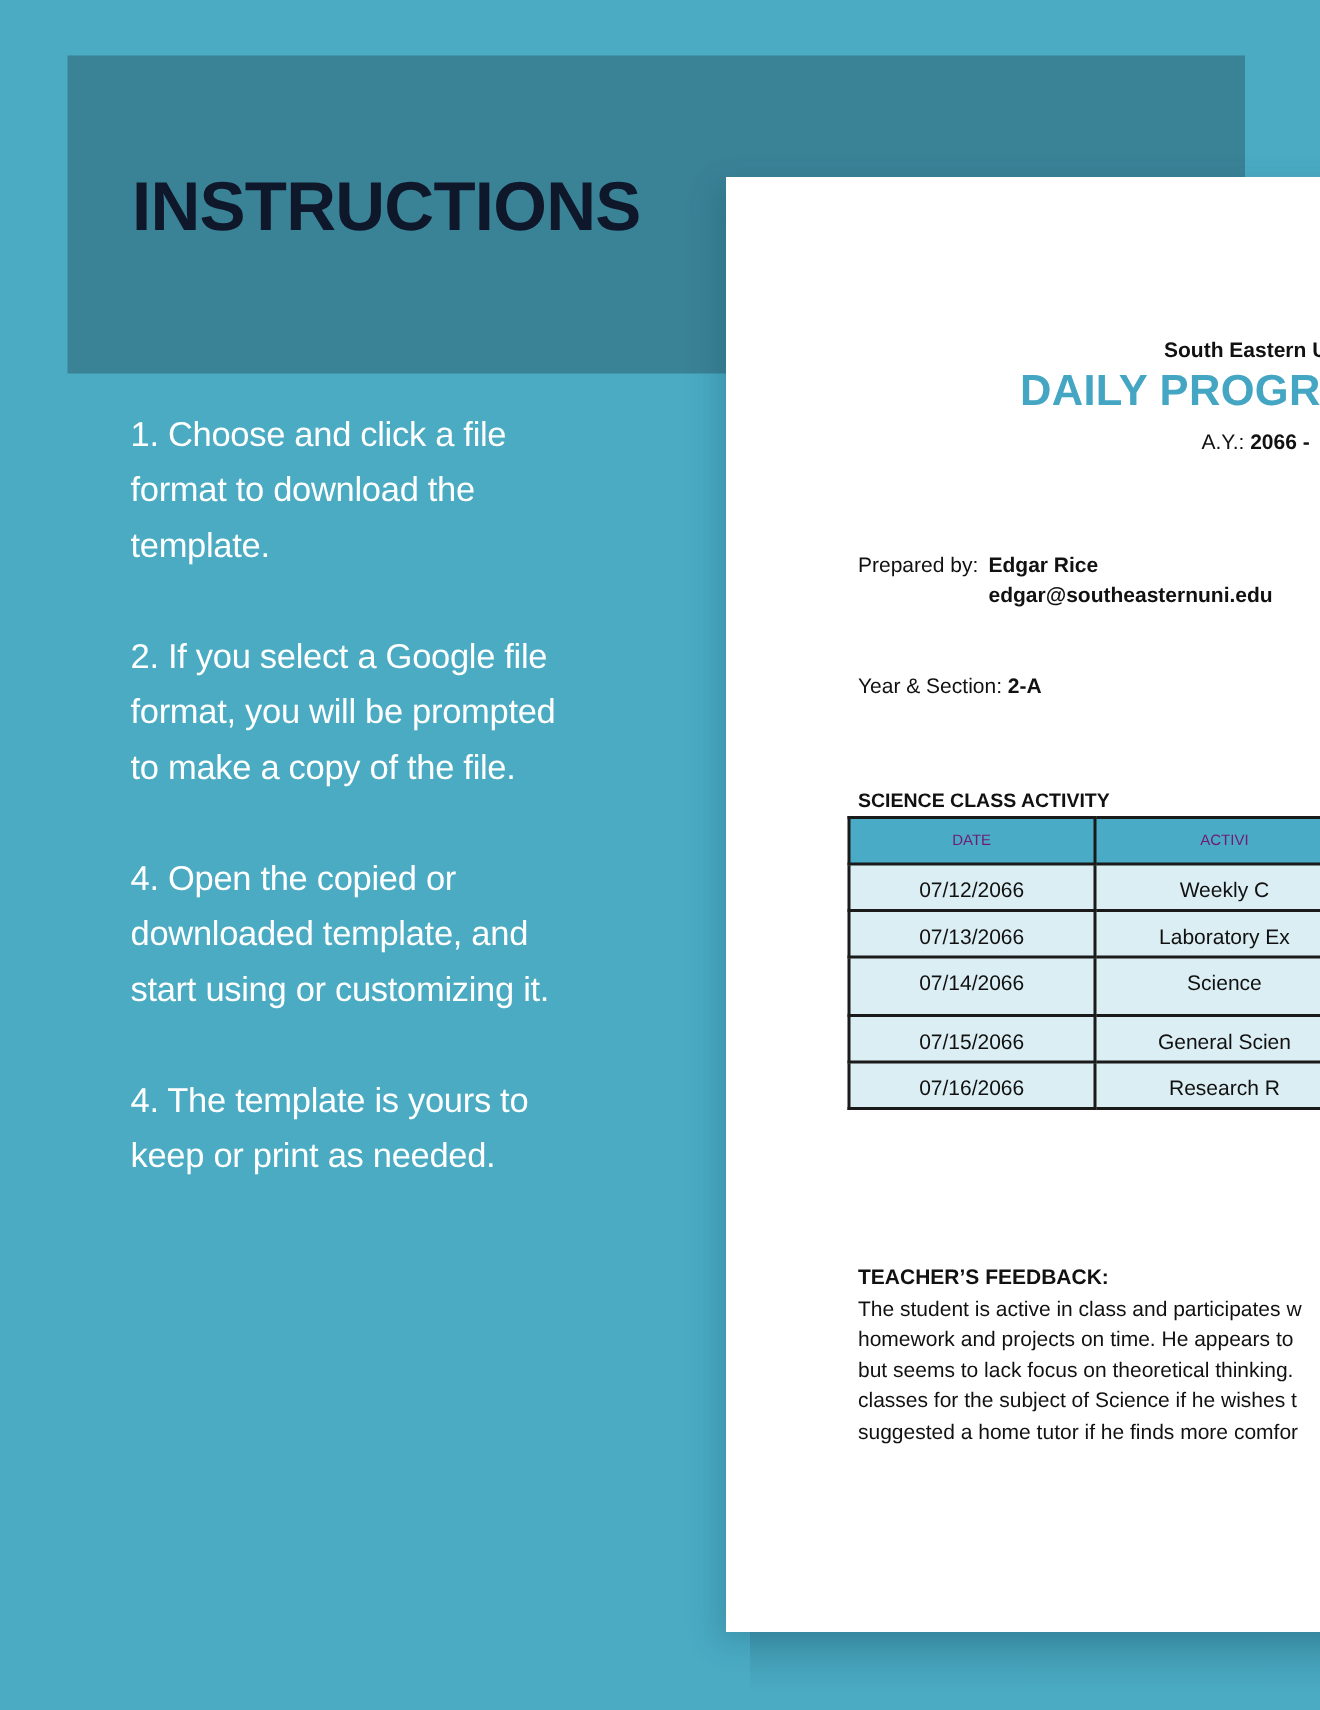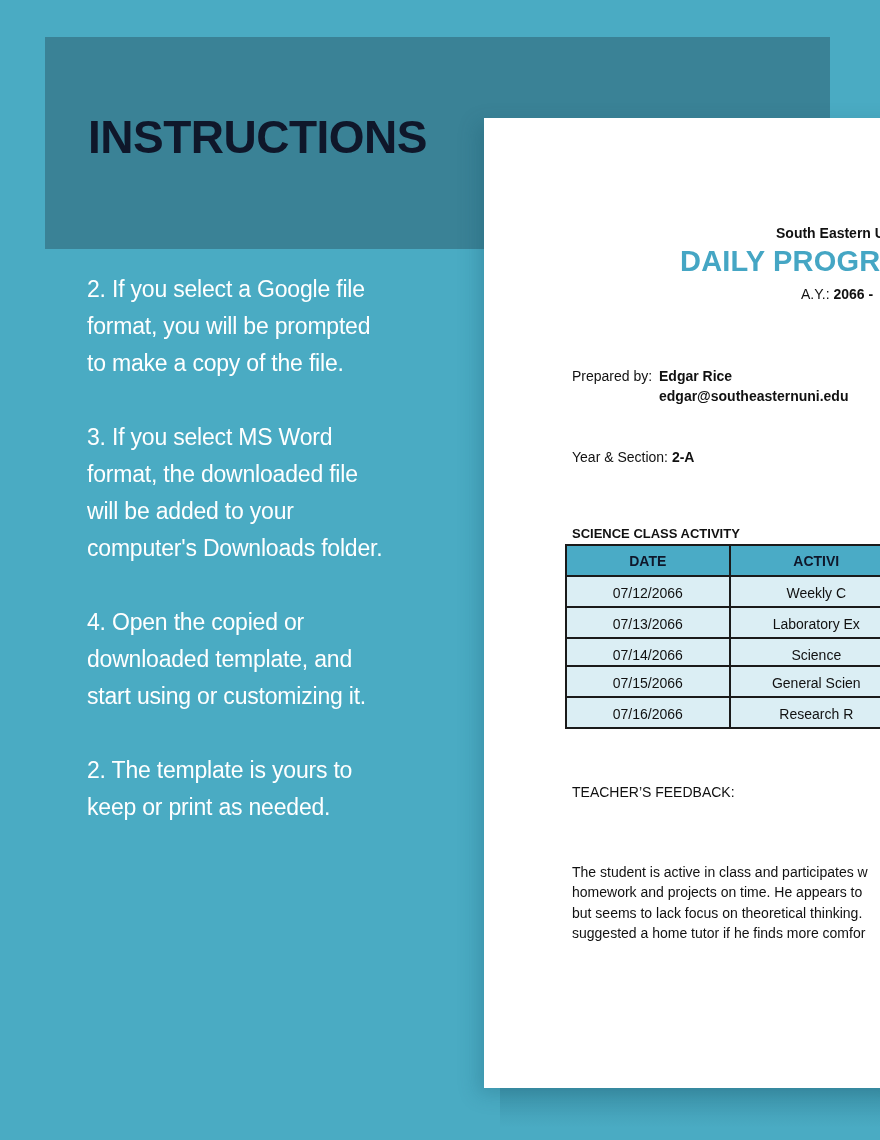--- a/index.html
+++ b/index.html
@@ -78,62 +78,61 @@
       border-collapse: collapse;
       font-size: 14px;
     }
     table.activity th, table.activity td {
       border: 2px solid #1a1a1a;
       text-align: center;
       white-space: nowrap;
     }
     table.activity th {
       background: #4aabc6;
-      color: #0f172a;
-      font-weight: 700;
+      color: #701a75;
+      font-weight: 400;
       height: 31px;
-      font-size: 14px;
+      font-size: 10px;
     }
     table.activity td {
       background: #dbeef4;
       height: 31px;
       vertical-align: top;
       padding-top: 8px;
     }
-    table.activity tr.tall td { height: 28px; }
+    table.activity tr.tall td { height: 39px; }
     .col-date { width: 193px; }
     .col-act { width: 200px; }
     .fb-title {
-      position: absolute; left: 88px; top: 666px;
-      font-weight: 400; font-size: 14px; white-space: nowrap;
+      position: absolute; left: 88px; top: 725px;
+      font-weight: 700; font-size: 14px; white-space: nowrap;
     }
     .fb-text {
       position: absolute; left: 88px; top: 744px;
       font-size: 14px; line-height: 20.4px; white-space: nowrap;
     }
     .fb-line { display: block; }
   </style>
 </head>
 <body>
 
 <div class="header-band"></div>
 <h1 class="title">INSTRUCTIONS</h1>
 
 <div class="steps">
+  <p class="step">1. Choose and click a file
+format to download the
+template.</p>
   <p class="step">2. If you select a  Google file
 format, you will be prompted
 to make a copy of the file.</p>
-  <p class="step">3. If you select MS Word
-format, the downloaded file
-will be added to your
-computer's Downloads folder.</p>
   <p class="step">4. Open the copied or
 downloaded template, and
 start using or customizing it.</p>
-  <p class="step">2. The template is yours to
+  <p class="step">4. The template is yours to
 keep or print as needed.</p>
 </div>
 
 <div class="paper-shadow"></div>
 
 <div class="paper">
   <div class="uni">South Eastern U</div>
   <div class="doc-title">DAILY PROGRE</div>
   <div class="ay">
     <span>A.Y.: </span><b>2066 -</b>
@@ -184,15 +183,16 @@
         <td>Research R</td>
       </tr>
     </tbody>
   </table>
 
   <div class="fb-title">TEACHER’S FEEDBACK:</div>
   <div class="fb-text">
     <span class="fb-line">The student is active in class and participates w</span>
     <span class="fb-line">homework and projects on time. He appears to</span>
     <span class="fb-line">but seems to lack focus on theoretical thinking.</span>
+    <span class="fb-line">classes for the subject of Science if he wishes t</span>
     <span class="fb-line">suggested a home tutor if he finds more comfor</span>
   </div>
 </div>
 
 </body></html>

